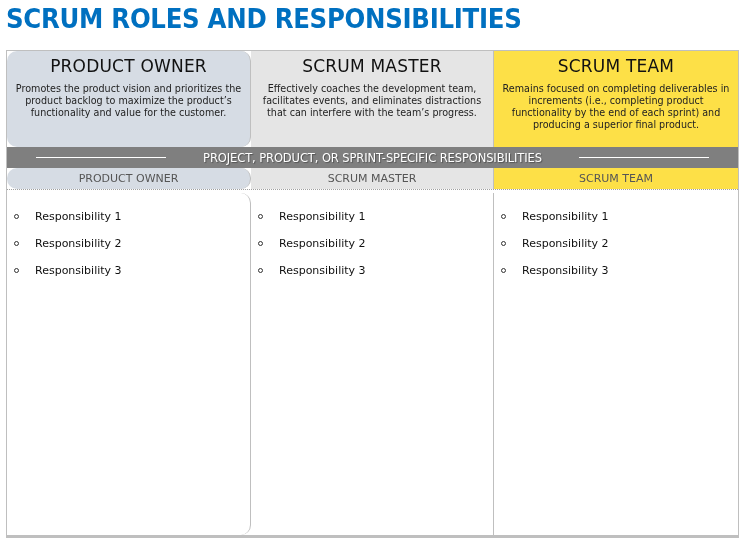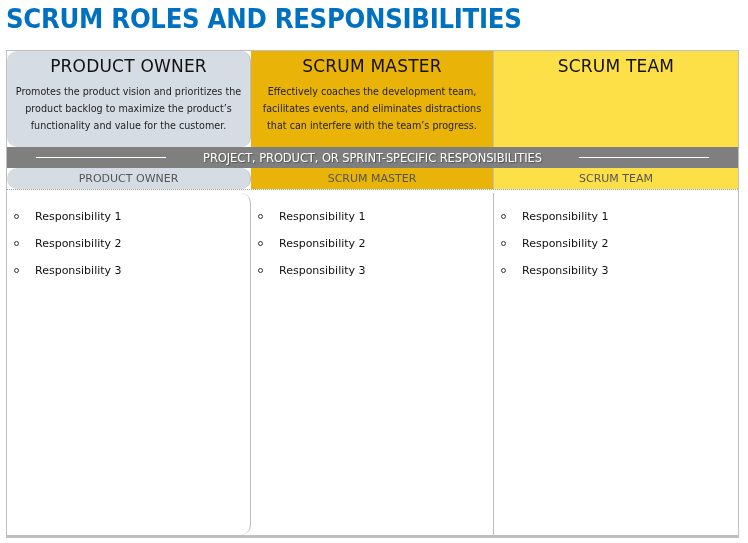--- a/index.html
+++ b/index.html
@@ -3,23 +3,23 @@
 <meta charset="utf-8">
 <style>
   html, body { margin: 0; padding: 0; background: #ffffff; }
   body { width: 748px; height: 543px; position: relative; overflow: hidden; font-family: "DejaVu Sans", sans-serif; color: #222; }
   .title { position: absolute; left: 6px; top: 4px; font-family: "DejaVu Sans", sans-serif; font-weight: bold; font-size: 26px; color: #0070c0; letter-spacing: -0.3px; transform: scaleX(0.94); transform-origin: left top; white-space: nowrap; }
   .table { position: absolute; left: 6px; top: 50px; width: 733px; height: 488px; border: 1px solid #bfbfbf; border-bottom: 3px solid #bfbfbf; box-sizing: border-box; }
   .row-top { position: absolute; left: 0; top: 0; width: 100%; height: 96px; display: flex; }
   .cell-top { box-sizing: border-box; border-right: 1px solid #bfbfbf; text-align: center; padding-top: 5px; }
   .cell-top:last-child { border-right: none; }
   .c1 { width: 244px; border-radius: 10px; } .c2 { width: 243px; } .c3 { width: 244px; }
-  .bg1 { background: #d6dce4; } .bg2 { background: #eab308; } .bg3 { background: #fde047; }
+  .bg1 { background: #d6dce4; } .bg2 { background: #e5e5e5; } .bg3 { background: #fde047; }
   .role-title { font-size: 17px; color: #111; letter-spacing: 0.2px; margin-bottom: 7px; }
-  .role-desc { font-size: 9.6px; line-height: 17px; color: #222; padding: 0 6px; }
+  .role-desc { font-size: 9.6px; line-height: 12px; color: #222; padding: 0 6px; }
   .banner { position: absolute; left: 0; top: 96px; width: 100%; height: 21px; background: #7f7f7f; display: flex; align-items: center; justify-content: center; gap: 23px; }
   .banner-line { width: 130px; height: 1px; background: #ffffff; margin: 0 14px; }
   .banner-text { color: #ffffff; font-size: 11.5px; letter-spacing: -0.1px; text-shadow: 1px 1px 1px rgba(0,0,0,0.35); white-space: nowrap; }
   .row-sub { position: absolute; left: 0; top: 117px; width: 100%; height: 22px; display: flex; border-bottom: 1px dotted #a0a0a0; box-sizing: border-box; }
   .cell-sub { box-sizing: border-box; border-right: 1px solid #bfbfbf; text-align: center; font-size: 11px; color: #555; line-height: 21px; }
   .cell-sub:last-child { border-right: none; }
   .row-body { position: absolute; left: 0; top: 126px; width: 100%; bottom: 0; display: flex; margin-top: 16px; }
   .cell-body { box-sizing: border-box; border-right: 1px solid #bfbfbf; padding-top: 10px; }
   .cell-body:last-child { border-right: none; }
   .item { display: flex; align-items: center; height: 27px; font-size: 11px; color: #111; }
@@ -35,20 +35,21 @@
     <div class="cell-top c1 bg1">
       <div class="role-title">PRODUCT OWNER</div>
       <div class="role-desc">Promotes the product vision and prioritizes the product backlog to maximize the product’s functionality and value for the customer.</div>
     </div>
     <div class="cell-top c2 bg2">
       <div class="role-title">SCRUM MASTER</div>
       <div class="role-desc">Effectively coaches the development team, facilitates events, and eliminates distractions that can interfere with the team’s progress.</div>
     </div>
     <div class="cell-top c3 bg3">
       <div class="role-title">SCRUM TEAM</div>
+      <div class="role-desc">Remains focused on completing deliverables in increments (i.e., completing product functionality by the end of each sprint) and producing a superior final product.</div>
     </div>
   </div>
 
   <div class="banner">
     <div class="banner-line"></div>
     <span class="banner-text">PROJECT, PRODUCT, OR SPRINT-SPECIFIC RESPONSIBILITIES</span>
     <div class="banner-line"></div>
   </div>
 
   <div class="row-sub">

